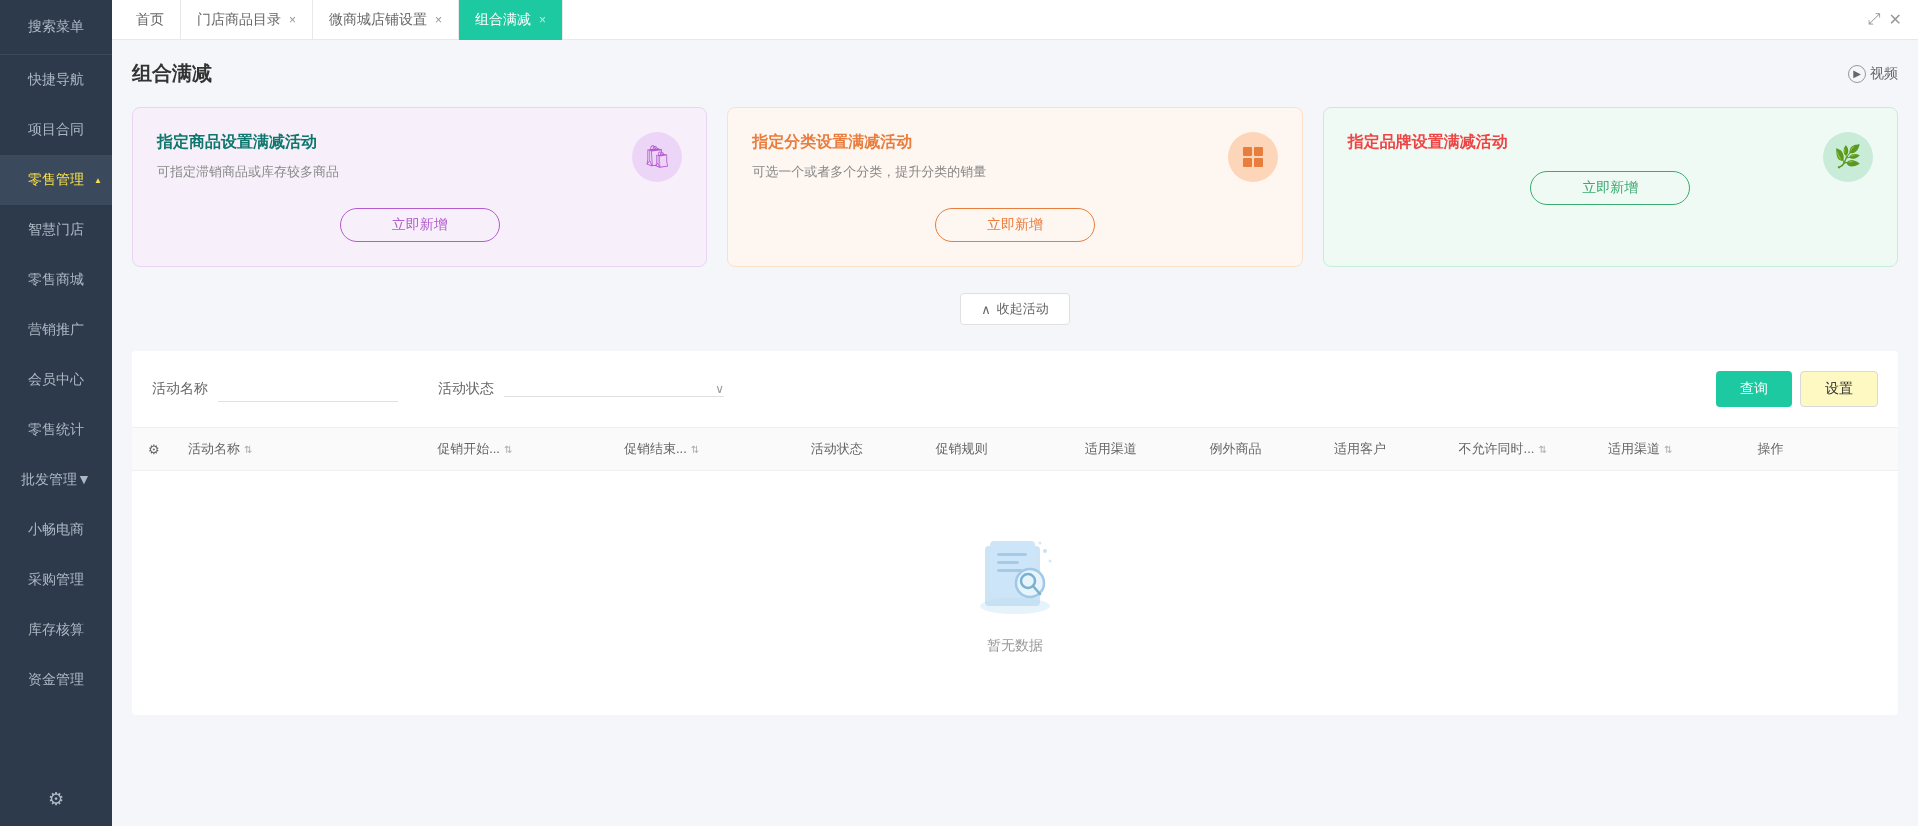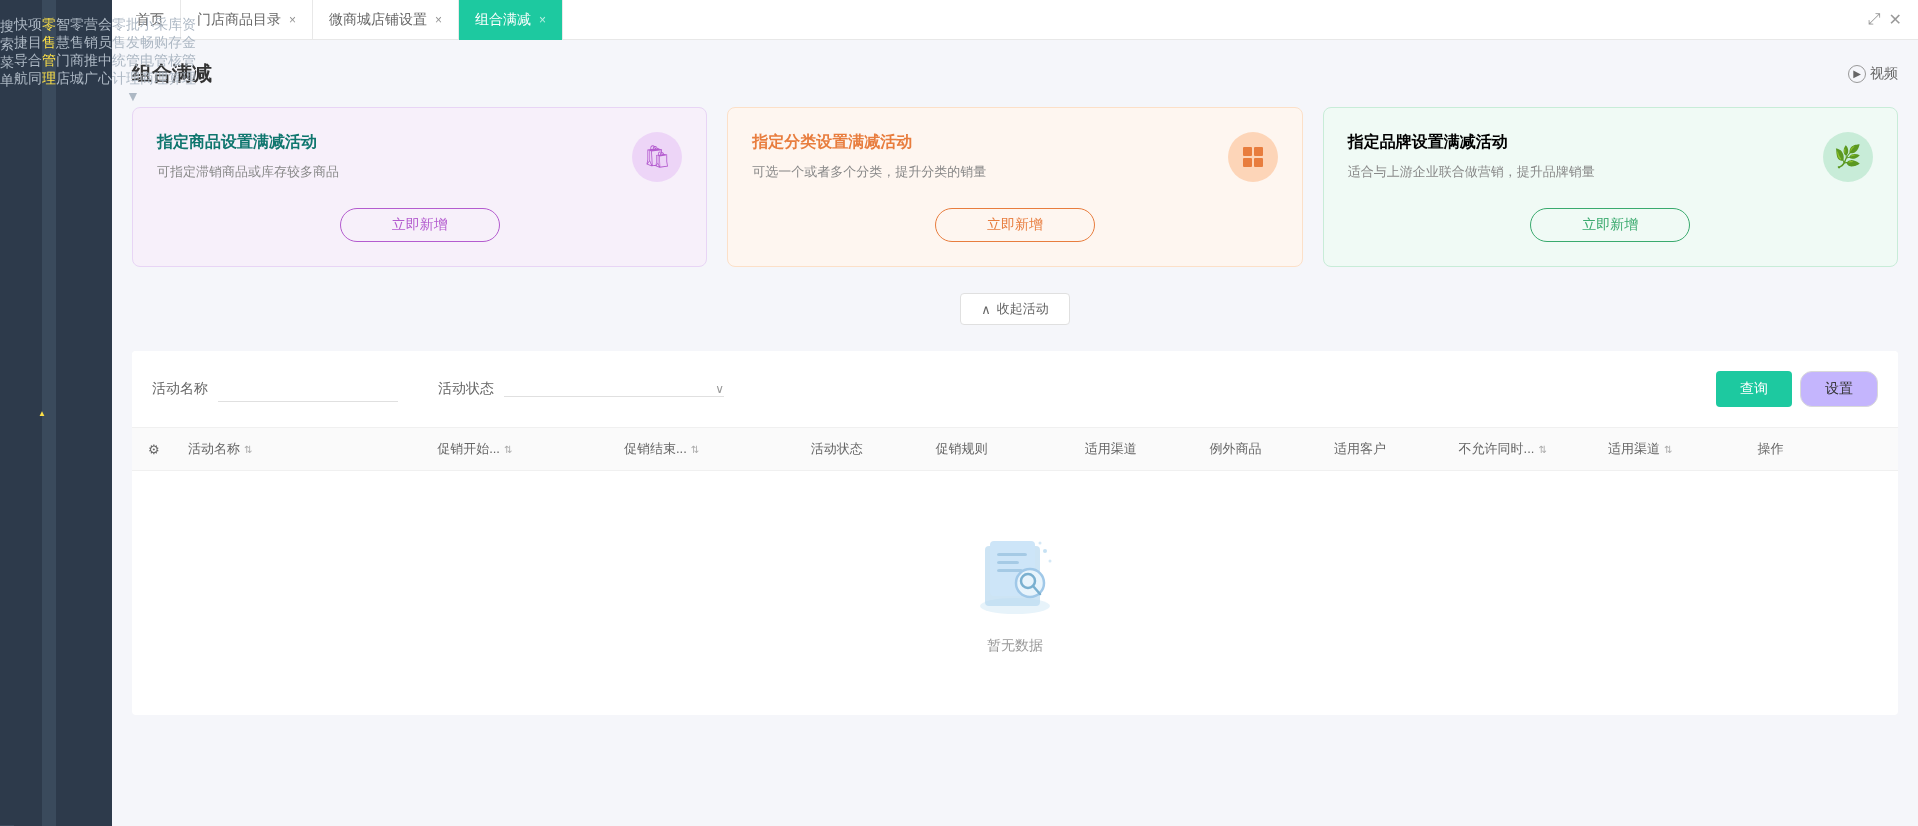--- a/index.html
+++ b/index.html
@@ -4,21 +4,21 @@
   <style>
     * { box-sizing: border-box; margin: 0; padding: 0; }
     body { font-family: 'Microsoft YaHei', sans-serif; font-size: 14px; color: #333; background: #f0f2f5; display: flex; height: 826px; overflow: hidden; }
 
     
     .sidebar {
       width: 112px;
       background: #2d3a4b;
       color: #fff;
       display: flex;
-      flex-direction: row;
+      flex-direction: column;
       height: 100%;
       flex-shrink: 0;
     }
     .sidebar-top {
       padding: 18px 0;
       text-align: center;
       font-size: 14px;
       color: #adb8c4;
       border-bottom: 1px solid #3a4a5c;
       cursor: pointer;
@@ -149,21 +149,21 @@
     .card-orange { background: #fef6f0; border: 1px solid #fce0c8; }
     .card-green { background: #f0faf5; border: 1px solid #c8ecd8; }
 
     .card-title {
       font-size: 16px;
       font-weight: 600;
       margin-bottom: 10px;
     }
     .card-purple .card-title { color: #0f766e; }
     .card-orange .card-title { color: #e87d3e; }
-    .card-green .card-title { color: #000000; }
+    .card-green .card-title { color: #ef4444; }
 
     .card-desc {
       font-size: 13px;
       color: #888;
       flex: 1;
     }
     .card-icon {
       position: absolute;
       right: 24px;
       top: 24px;
@@ -253,24 +253,24 @@
     .btn-query {
       background: #1dc9a0;
       color: #fff;
       border: none;
       border-radius: 4px;
       padding: 8px 24px;
       cursor: pointer;
       font-size: 14px;
     }
     .btn-setting {
-      background: #c4b5fd;
+      background: #fef9c3;
       color: #333;
       border: 1px solid #d9d9d9;
-      border-radius: 12px;
+      border-radius: 4px;
       padding: 8px 24px;
       cursor: pointer;
       font-size: 14px;
     }
     .table-header {
       display: flex;
       align-items: center;
       padding: 12px 16px;
       background: #fafafa;
       border-top: 1px solid #f0f0f0;
@@ -391,21 +391,20 @@
           </svg>
         </div>
         <div class="card-title">指定分类设置满减活动</div>
         <div class="card-desc">可选一个或者多个分类，提升分类的销量</div>
         <button class="card-btn">立即新增</button>
       </div>
 
       <div class="card card-green">
         <div class="card-icon" style="background:#c8ecd8; color:#3aaa6e;">🌿</div>
         <div class="card-title">指定品牌设置满减活动</div>
-        <div class="card-desc">适合与上游企业联合做营销，提升品牌销量</div>
         <button class="card-btn">立即新增</button>
       </div>
 
     </div>
 
     <div class="collapse-bar">
       <button class="collapse-btn">
         <span>∧</span>
         <span>收起活动</span>
       </button>

